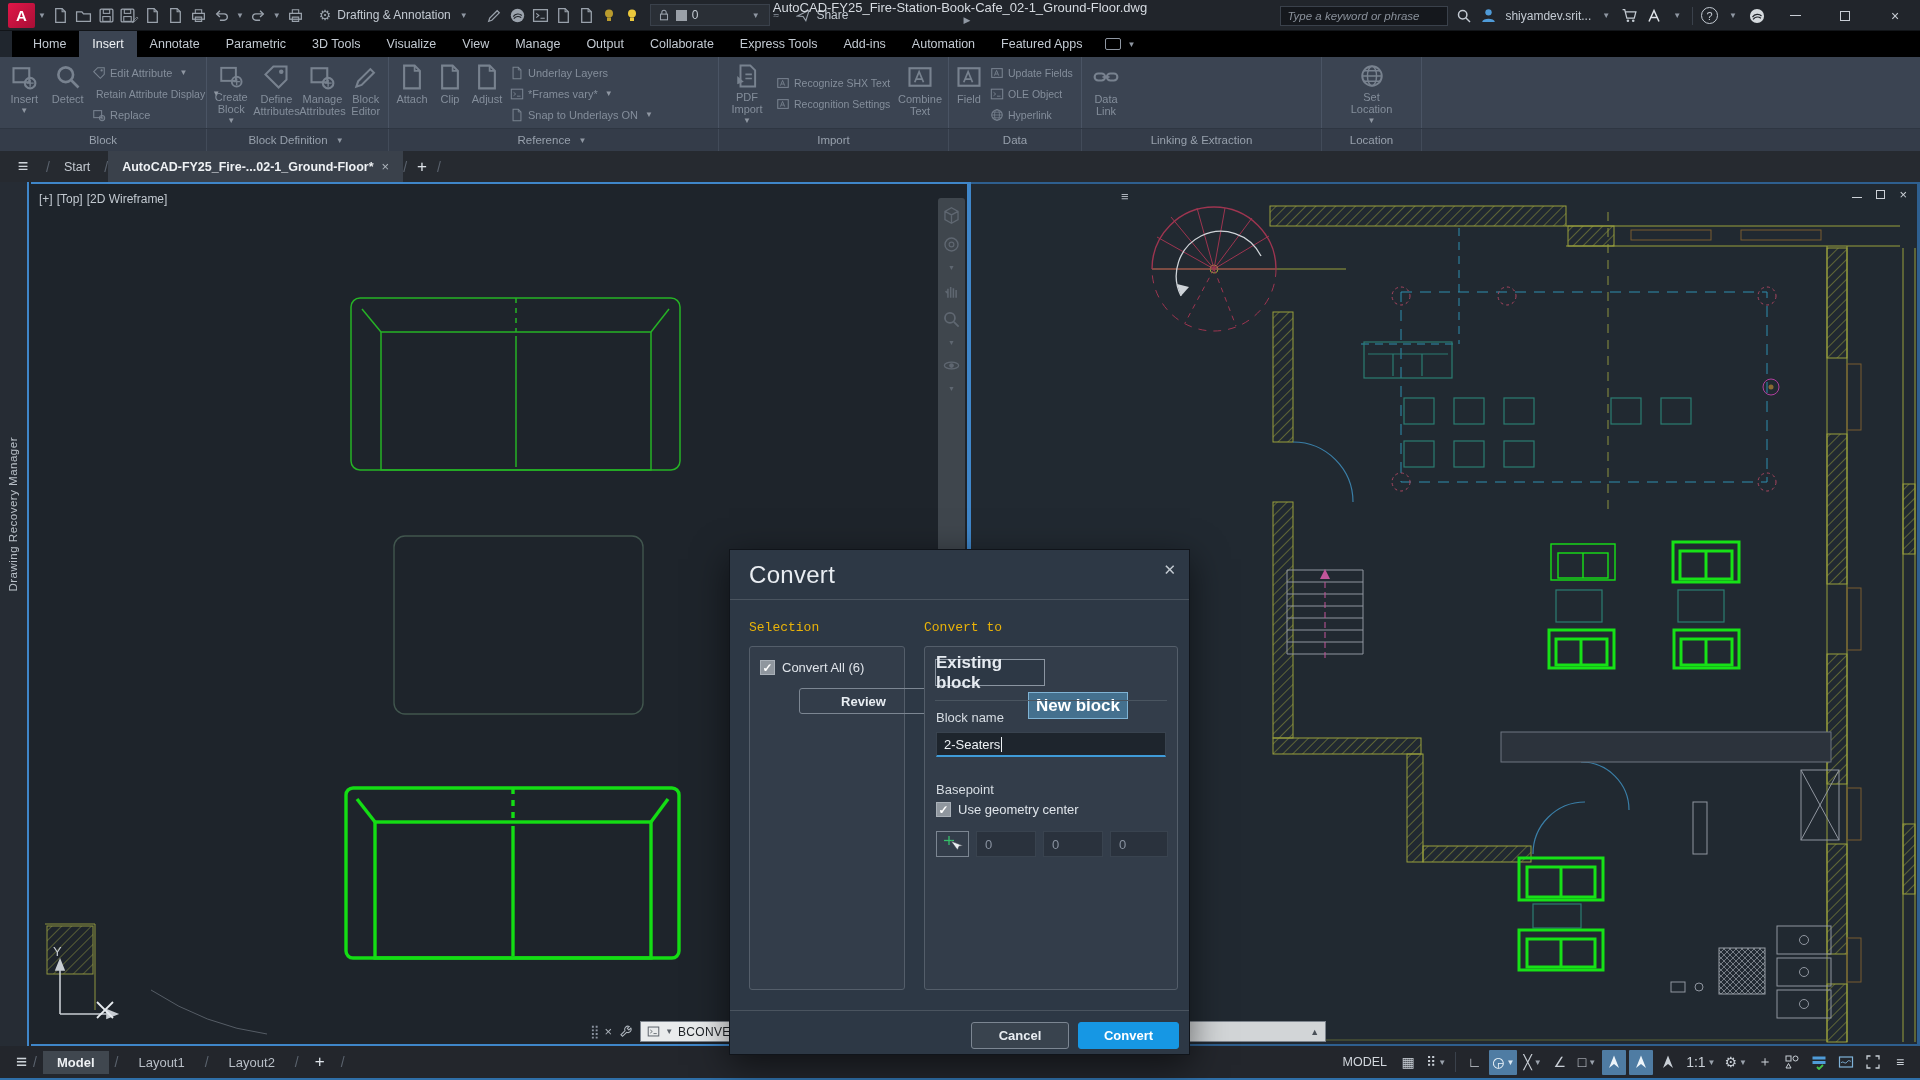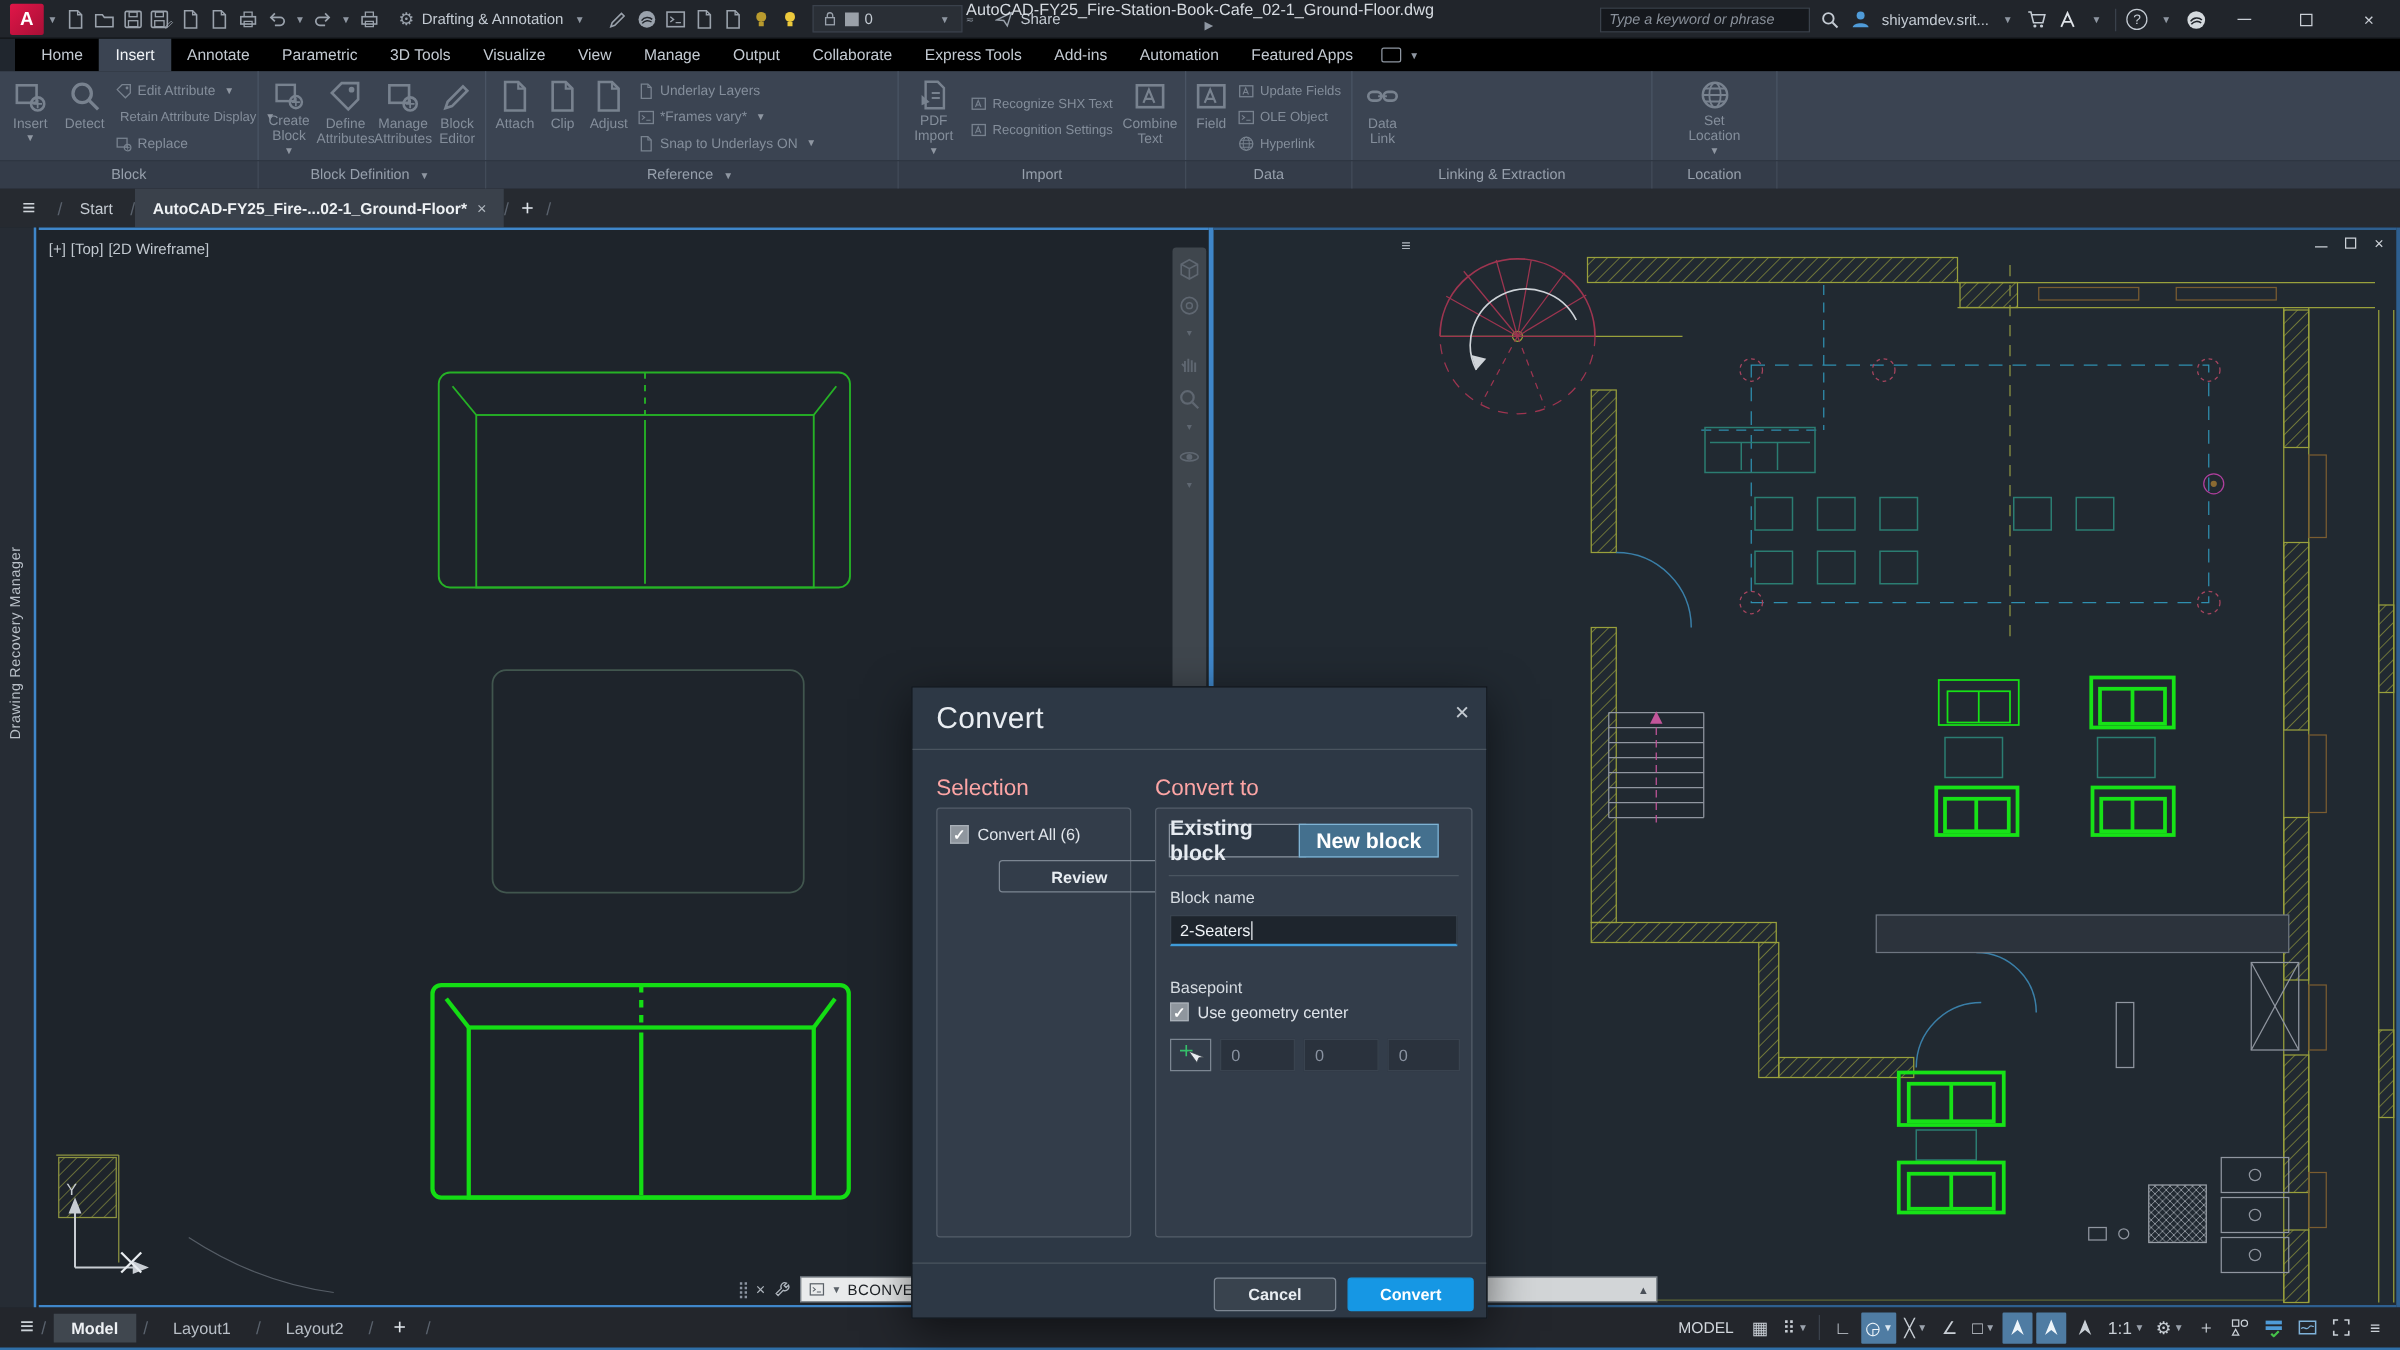--- a/index.html
+++ b/index.html
@@ -100,28 +100,28 @@
   .sbtn.active .sdd { color:#dce8f2; }
   .sbtxt { font-size:12.5px; color:#d2d7dd; padding:0 6px; }
   .sbdiv { width:1px; height:20px; background:#3a414b; margin:0 3px; }
   .sico { width:16px; height:16px; }
 
   
   #dlg { position:absolute; left:729px; top:367px; width:461px; height:506px; background:#2d3845; border:1px solid #10141a; box-shadow:0 10px 34px rgba(0,0,0,.55); z-index:10; font-size:13px; }
   #dlg-head { height:50px; border-bottom:1px solid #4a545f; display:flex; align-items:center; padding:0 19px; }
   #dlg-title { font-size:24px; font-weight:400; color:#e9edf2; letter-spacing:.3px; }
   #dlg-close { position:absolute; right:13px; top:11px; color:#c3cad1; font-size:15px; }
-  .dlg-sec { position:absolute; font-size:18px; color:#fca5a5; }
+  .dlg-sec { position:absolute; font-size:13px; color:#eab308;font-family:Liberation Mono, monospace; }
   .gbox { position:absolute; background:#333d4a; border:1px solid #545e6a; border-radius:3px; }
   .cbrow { position:absolute; display:flex; align-items:center; gap:7px; color:#dfe4ea; }
   .cb { width:15px; height:15px; background:#8f969e; border:1px solid #a9b0b8; display:flex; align-items:center; justify-content:center; color:#fff; font-size:12px; font-weight:bold; }
   #btn-review { position:absolute; left:30px; top:138px; width:129px; height:26px; background:transparent; border:1px solid #7c8692; border-radius:3px; color:#e8edf2; font-weight:bold; font-size:13px; display:flex; align-items:center; justify-content:center;margin-left:39px; }
   .toggle { position:absolute; top:109px; height:27px; display:flex; align-items:center; justify-content:center; font-weight:bold; font-size:17px; }
   #tog-existing { left:205px; width:110px; background:#2d3845; border:1px solid #8b95a1; color:#e6ebf1; }
-  #tog-new { left:309px; width:112px; background:#44708e; border:1px solid #7fb3d4; color:#ffffff; }
+  #tog-new { left:298px; width:100px; background:#44708e; border:1px solid #7fb3d4; color:#ffffff;margin-top:33px; }
   #conv-sep { position:absolute; left:205px; top:150px; width:232px; height:1px; background:#4a5560; }
   .dlbl { position:absolute; color:#d6dce2; }
   #bn-input { position:absolute; left:206px; top:182px; width:230px; height:25px; background:#1e252d; border:1px solid #39434f; border-bottom:2px solid #3f9bd8; color:#eef2f6; display:flex; align-items:center; padding-left:7px; }
   #bn-caret { width:1px; height:15px; background:#eef2f6; margin-left:1px; }
   #bp-pick { position:absolute; left:206px; top:281px; width:33px; height:26px; border:1px solid #7c8692; background:#333d4a; display:flex; align-items:center; justify-content:center; }
   .bp-num { position:absolute; top:281px; width:60px; height:26px; background:#2a323d; border:1px solid #39434f; color:#8992a0; font-size:13px; padding-left:8px; font-family:"Liberation Sans",sans-serif; }
   #dlg-footsep { position:absolute; left:0; top:460px; width:459px; height:1px; background:#4a545f; }
   #btn-cancel { position:absolute; left:241px; top:472px; width:98px; height:27px; background:#39434e; border:1px solid #7c8692; border-radius:3px; color:#e9edf2; font-weight:bold; display:flex; align-items:center; justify-content:center; }
   #btn-convert { position:absolute; left:348px; top:472px; width:101px; height:27px; background:#1697e4; border:1px solid #1697e4; border-radius:3px; color:#ffffff; font-weight:bold; display:flex; align-items:center; justify-content:center; }
 </style>

